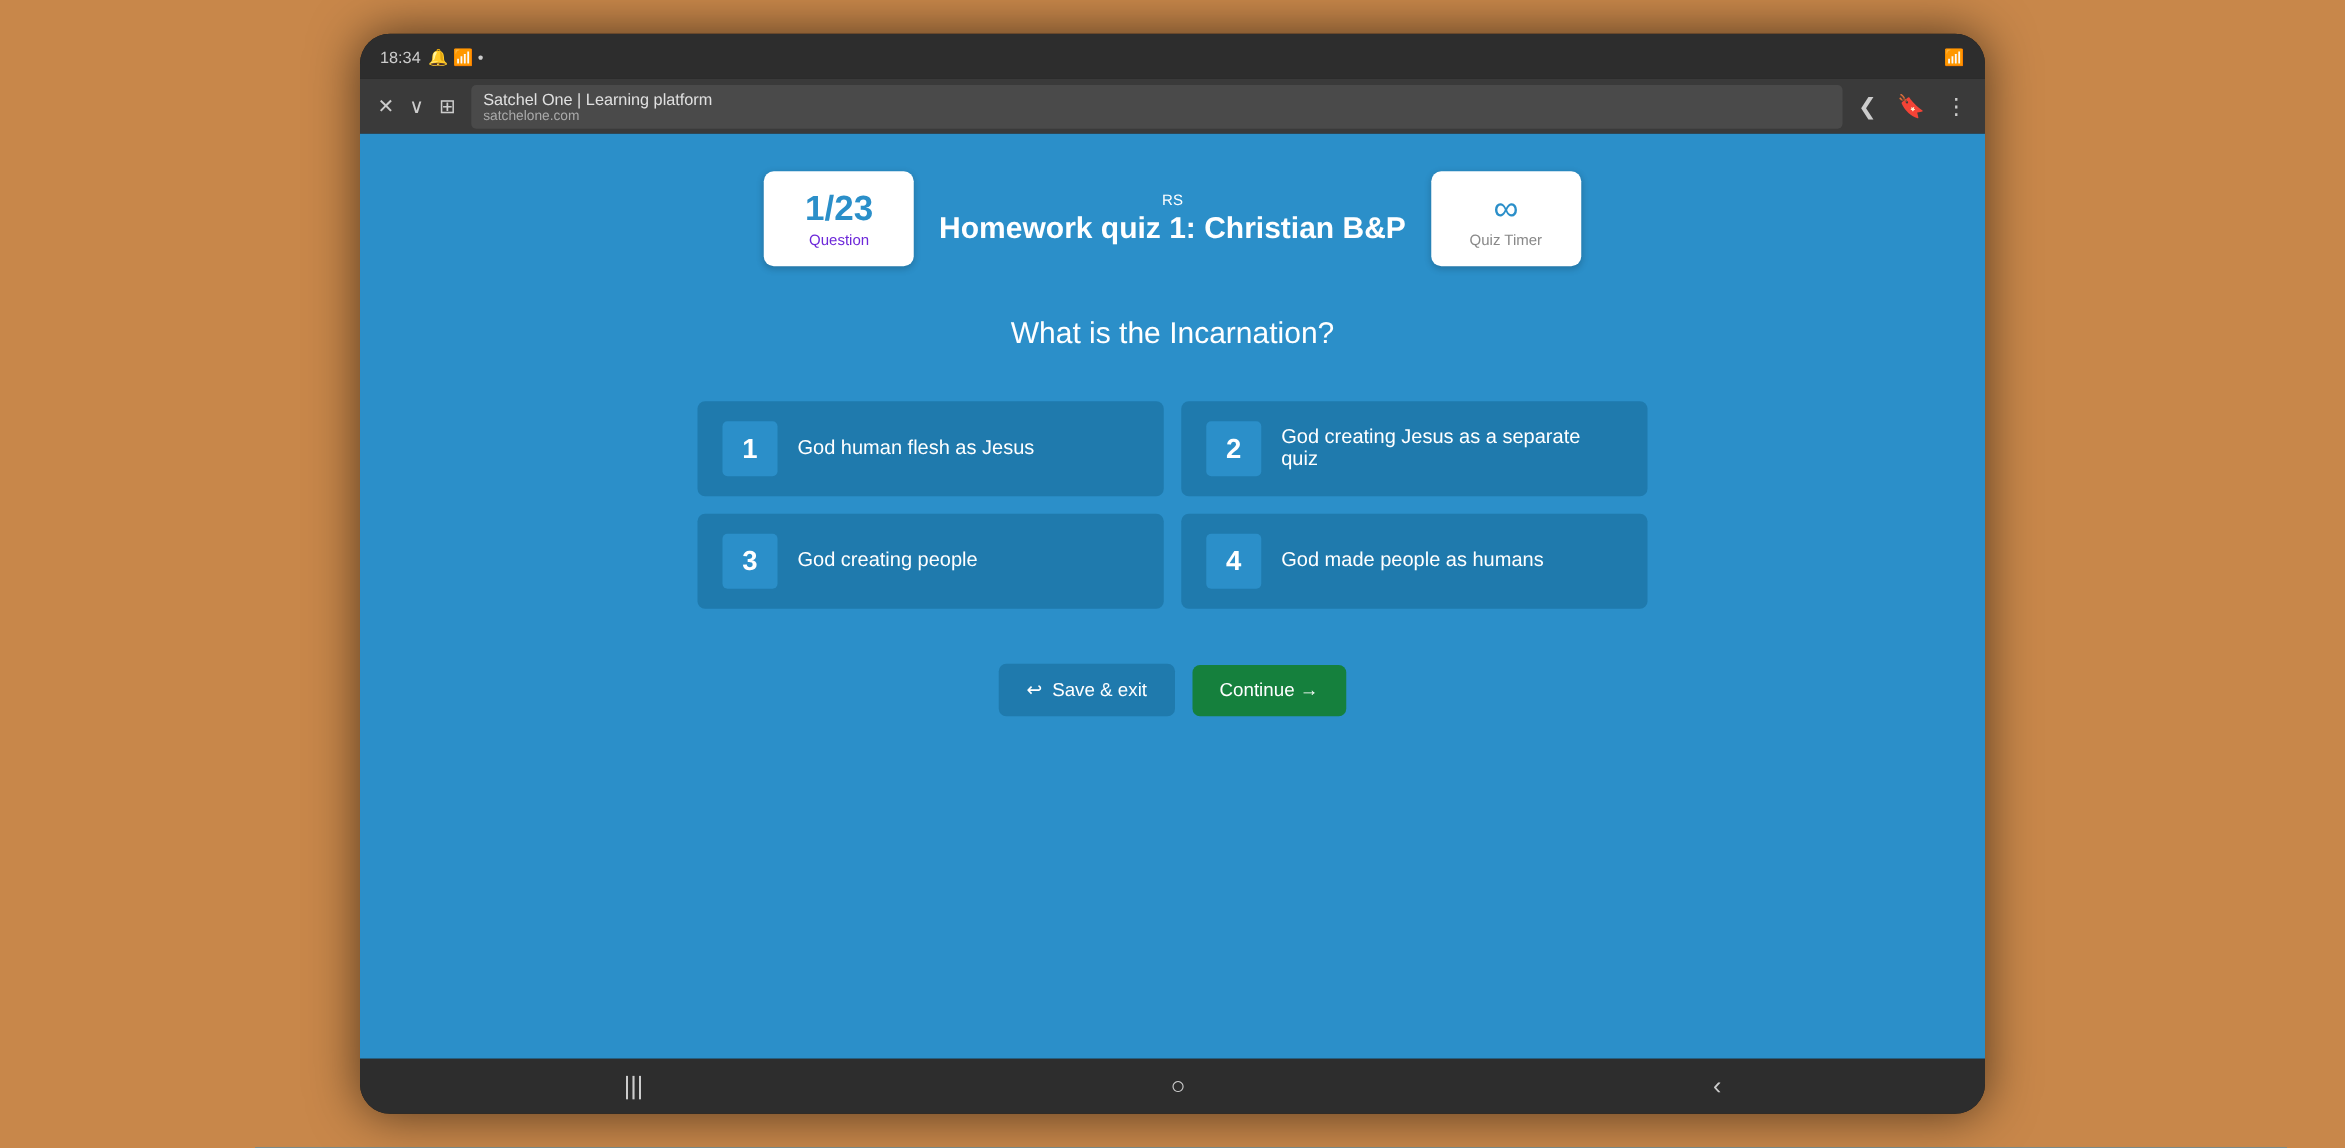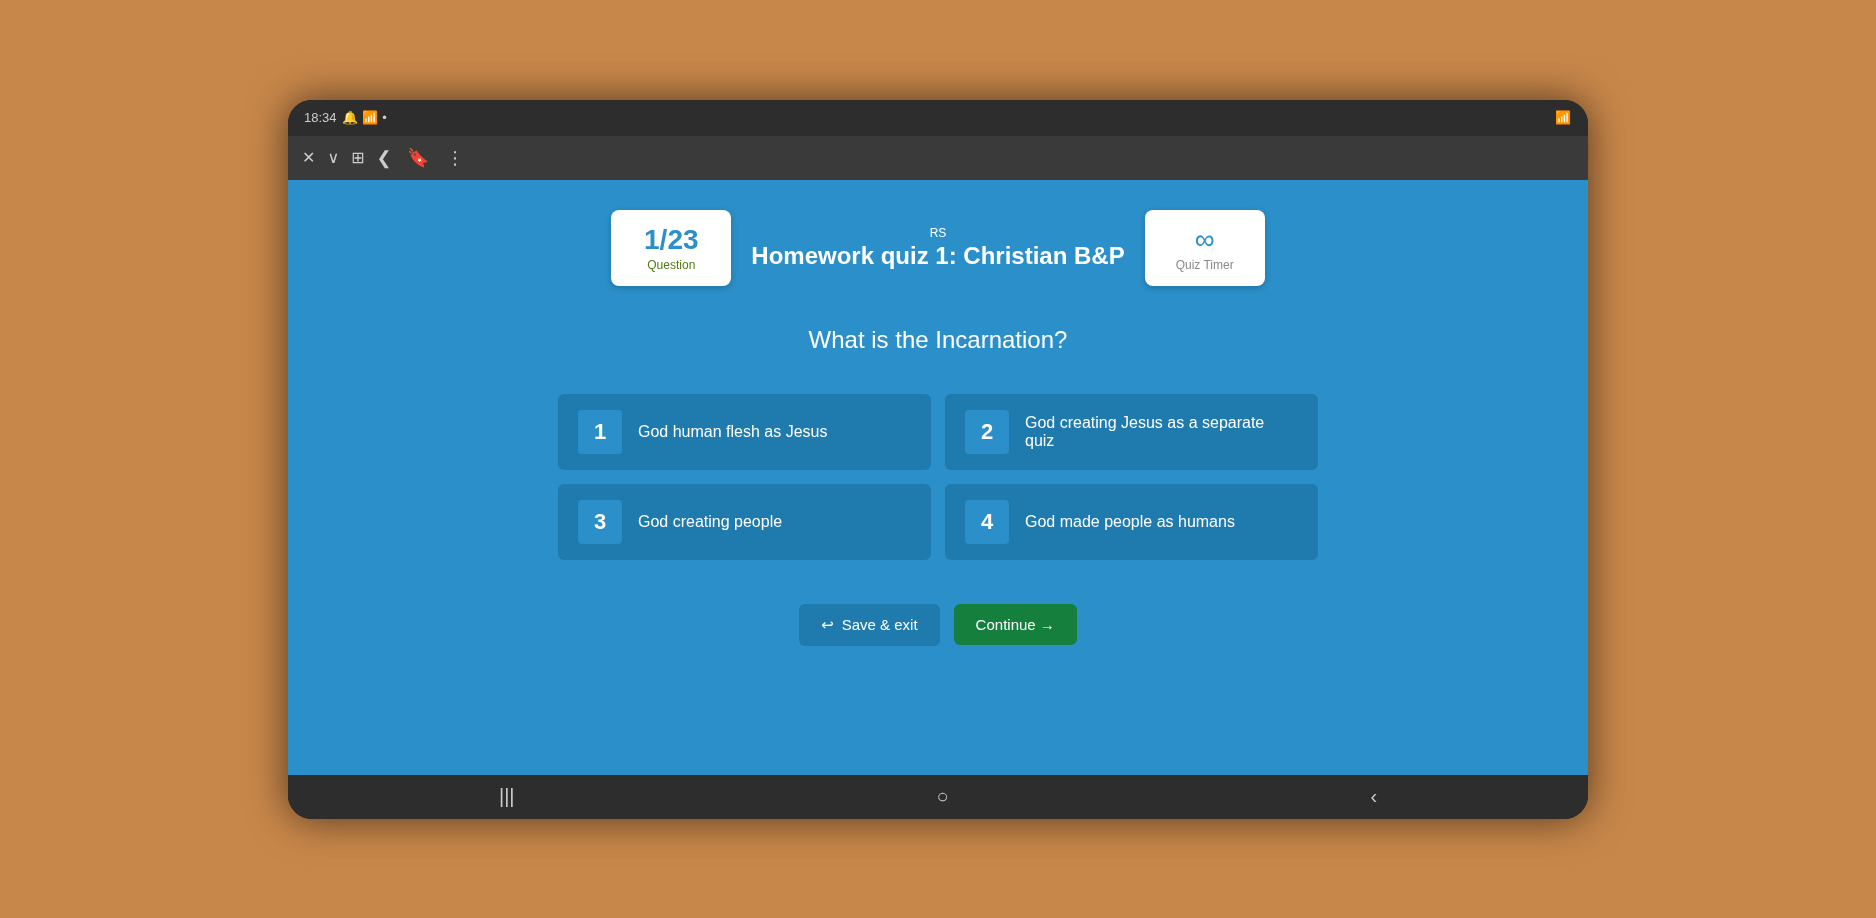--- a/index.html
+++ b/index.html
@@ -9,21 +9,21 @@
       background: #c8874a;
       display: flex;
       align-items: center;
       justify-content: center;
       font-family: Arial, sans-serif;
       overflow: hidden;
     }
 
     .tablet-frame {
       width: 1300px;
-      height: 719px;
+      height: 864px;
       background: #1a1a1a;
       border-radius: 24px;
       padding: 0;
       display: flex;
       flex-direction: column;
       overflow: hidden;
       box-shadow: 0 0 40px rgba(0,0,0,0.6);
     }
 
     
@@ -117,21 +117,21 @@
       text-align: center;
       min-width: 120px;
       box-shadow: 0 2px 6px rgba(0,0,0,0.2);
     }
     .question-number {
       color: #2b8fc9;
       font-size: 28px;
       font-weight: bold;
     }
     .question-label {
-      color: #4d7c0f;
+      color: #6d28d9;
       font-size: 12px;
       margin-top: 2px;
     }
 
     .quiz-title-center {
       text-align: center;
       color: white;
     }
     .quiz-subject {
       font-size: 12px;
@@ -269,20 +269,24 @@
     </div>
     <div class="status-bar-right">
       <span>📶</span>
     </div>
   </div>
 
   <div class="browser-bar">
     <span class="browser-btn">✕</span>
     <span class="browser-btn">∨</span>
     <span class="browser-btn">⊞</span>
+    <div class="browser-url">
+      <span class="browser-title">Satchel One | Learning platform</span>
+      <span class="browser-domain">satchelone.com</span>
+    </div>
     <div class="browser-actions">
       <span>❮</span>
       <span>🔖</span>
       <span>⋮</span>
     </div>
   </div>
 
   <div class="content-area">
 
     <div class="header-row">

